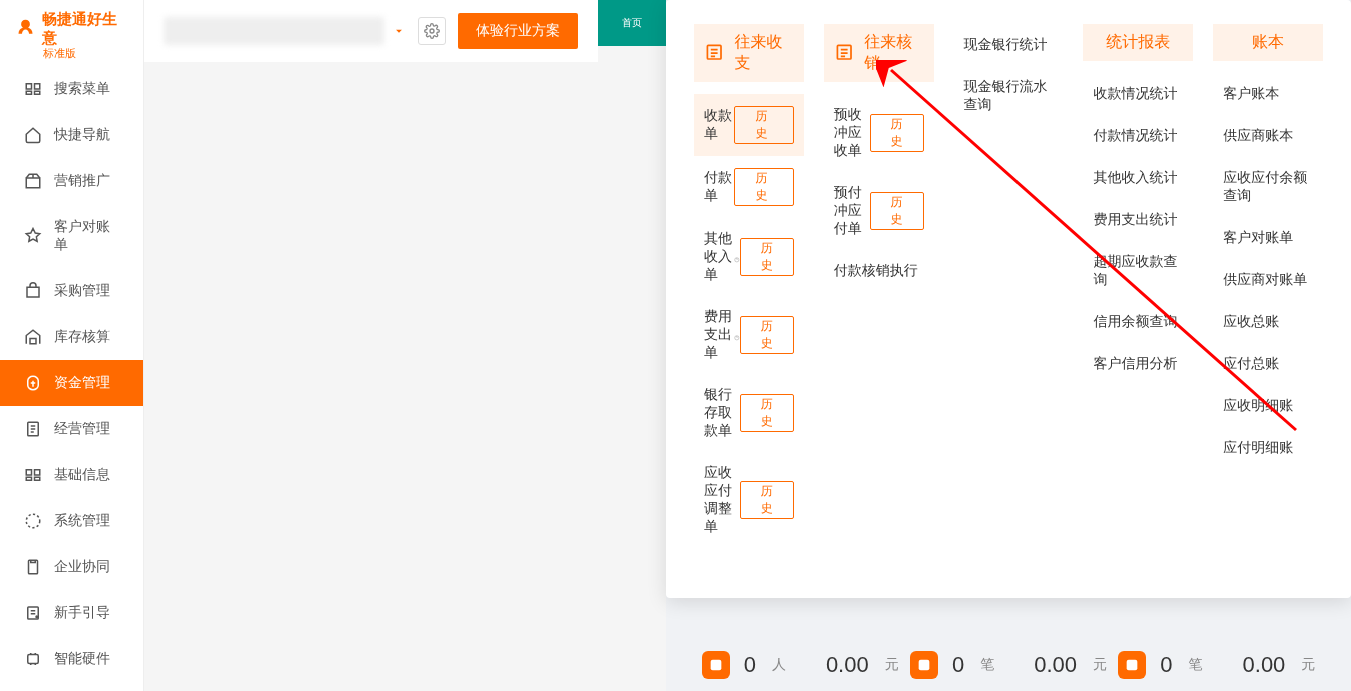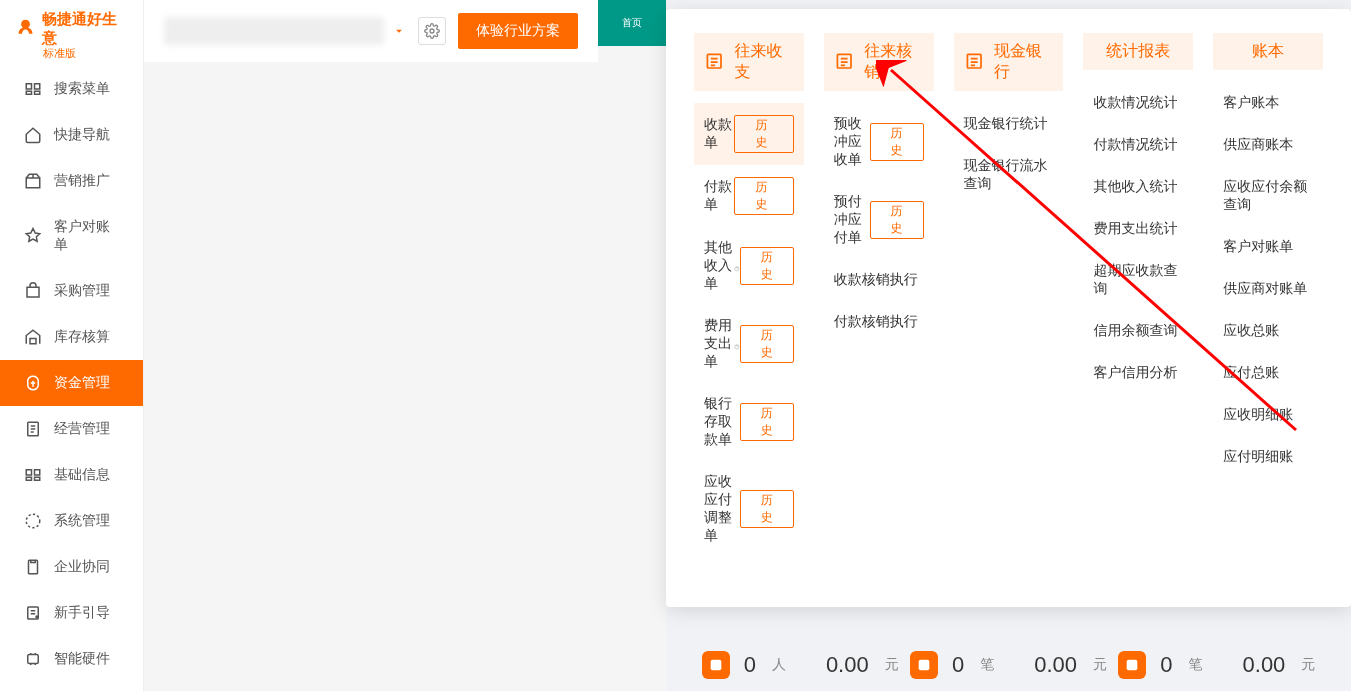--- a/index.html
+++ b/index.html
@@ -31,21 +31,21 @@
     .gear-btn svg { width: 16px; height: 16px; }
     .cta-btn { background: #ff6a00; color: #fff; padding: 9px 18px; border: none; border-radius: 2px; font-size: 14px; cursor: pointer; }
     
     .tab-strip { background: #00b7a3; height: 46px; display: flex; align-items: stretch; }
     .tab { padding: 0 24px; display: flex; align-items: center; color: #fff; font-size: 10px; cursor: pointer; }
     .tab.active { background: #009987; }
     
     .content-bg { flex: 1; background: #f0f2f5; padding: 20px; position: relative; }
     
     
-    .mega { position: absolute; top: 9px; left: 0; right: 0; background: #fff; box-shadow: 0 4px 20px rgba(0,0,0,0.12); border-radius: 4px; padding: 24px 28px 50px; z-index: 50; display: flex; gap: 20px; }
+    .mega { position: absolute; top: 0; left: 0; right: 0; background: #fff; box-shadow: 0 4px 20px rgba(0,0,0,0.12); border-radius: 4px; padding: 24px 28px 50px; z-index: 50; display: flex; gap: 20px; }
     .mega-col { flex: 1; min-width: 0; }
     .mega-head { background: #fff2e8; color: #ff6a00; font-size: 16px; font-weight: 500; padding: 8px 10px; display: flex; align-items: center; gap: 10px; margin-bottom: 12px; }
     .mega-head.centered { justify-content: center; }
     .mega-head .col-icon { width: 22px; height: 22px; }
     .mega-item { display: flex; align-items: center; justify-content: space-between; padding: 12px 10px; font-size: 14px; color: #333; cursor: pointer; }
     .mega-item.sel { background: #fff2e8; }
     .mega-item .label { display: flex; align-items: center; gap: 2px; }
     .hist-badge { border: 1px solid #ff6a00; color: #ff6a00; font-size: 12px; padding: 1px 20px; border-radius: 2px; }
     .qmark-icon { width: 14px; height: 14px; color: #999; }
     
@@ -301,34 +301,24 @@
             </div>
             <div class="mega-item">
               <span class="label">预收冲应收单</span>
               <span class="hist-badge">历史</span>
             </div>
             <div class="mega-item">
               <span class="label">预付冲应付单</span>
               <span class="hist-badge">历史</span>
             </div>
             <div class="mega-item">
-              <span class="label">收款核销执行</span>
-            </div>
-            <div class="mega-item">
               <span class="label">付款核销执行</span>
             </div>
           </div>
           <div class="mega-col">
-            <div class="mega-head">
-              <span class="col-icon"><svg viewBox="0 0 24 24" fill="none" stroke="currentColor" stroke-width="2">
-                  <rect x="4" y="4" width="16" height="16" rx="1"></rect>
-                  <path d="M8 9h8M8 13h8M8 17h5"></path>
-                </svg></span>
-              <span>现金银行</span>
-            </div>
             <div class="mega-item">
               <span class="label">现金银行统计</span>
             </div>
             <div class="mega-item">
               <span class="label">现金银行流水查询</span>
             </div>
           </div>
           <div class="mega-col">
             <div class="mega-head centered">
               <span>统计报表</span>

